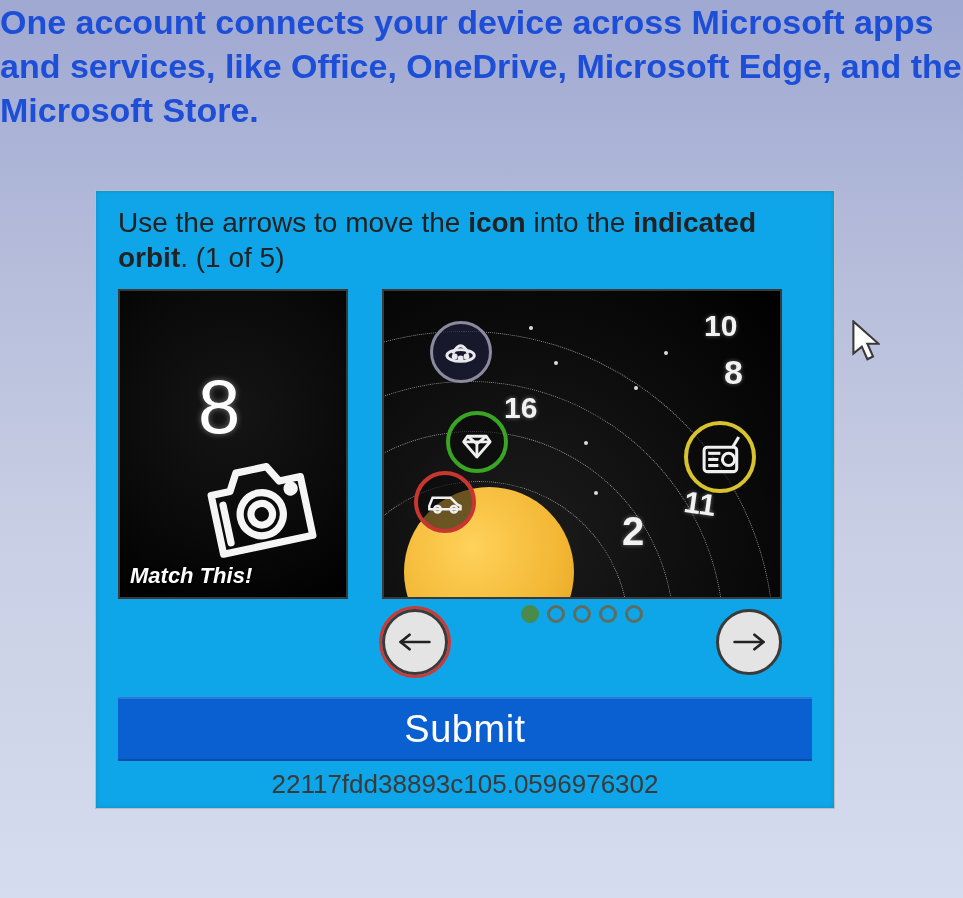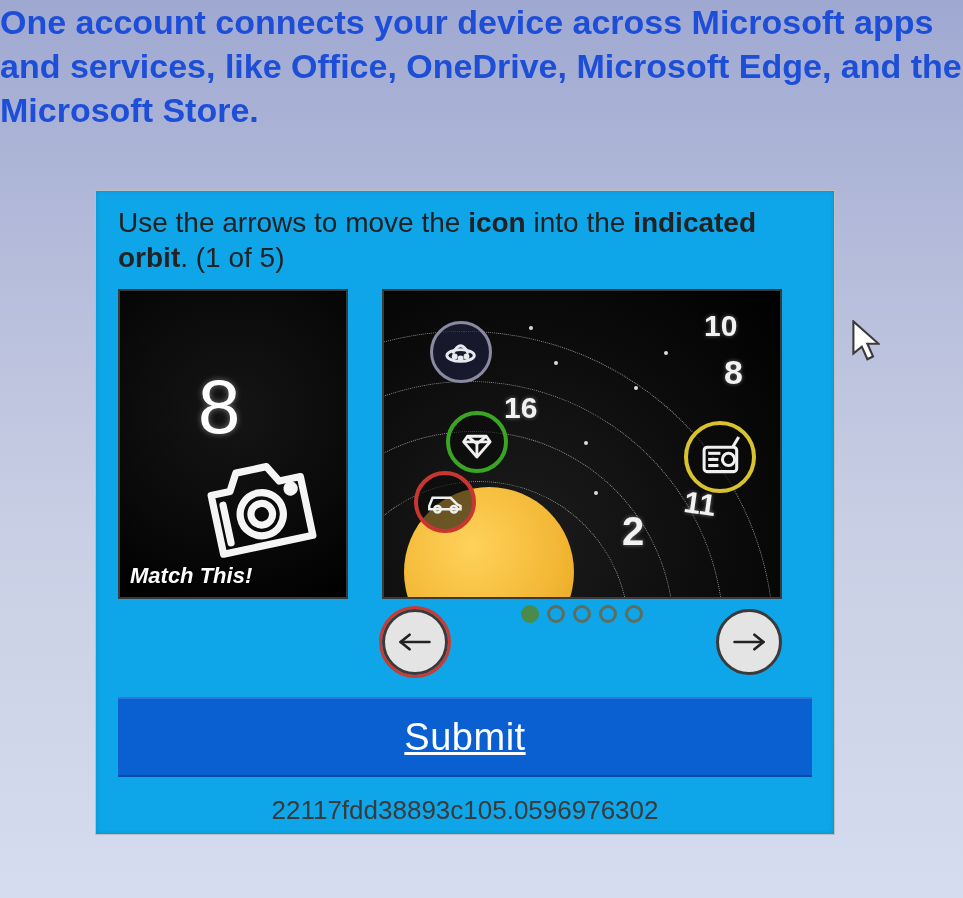--- a/index.html
+++ b/index.html
@@ -176,37 +176,36 @@
     border: 3px solid #5e6e5e;
     background: transparent;
   }
   .dot.filled {
     background: #4a8a4a;
     border-color: #4a8a4a;
   }
   .submit-btn {
     margin-top: 22px;
     width: 100%;
-    height: 80px;
+    height: 64px;
     background: #0a5fd1;
     color: #fff;
     font-size: 38px;
     display: flex;
     align-items: center;
     justify-content: center;
     cursor: pointer;
     letter-spacing: 0.5px;
     box-shadow: inset 0 2px 0 rgba(255,255,255,0.15), inset 0 -2px 0 rgba(0,0,0,0.2);
-    text-decoration: underline;
   }
   .footer-id {
     text-align: center;
     font-size: 26px;
     color: #3a3a3a;
-    margin-top: 18px;
+    margin-top: 8px;
     filter: blur(0.3px);
   }
 </style>
 </head>
 <body>
 
 <div class="background-text">
   <span>One account connects your device across Microsoft apps and services, like Office, OneDrive, Microsoft Edge, and the Microsoft Store.</span>
 </div>
 

